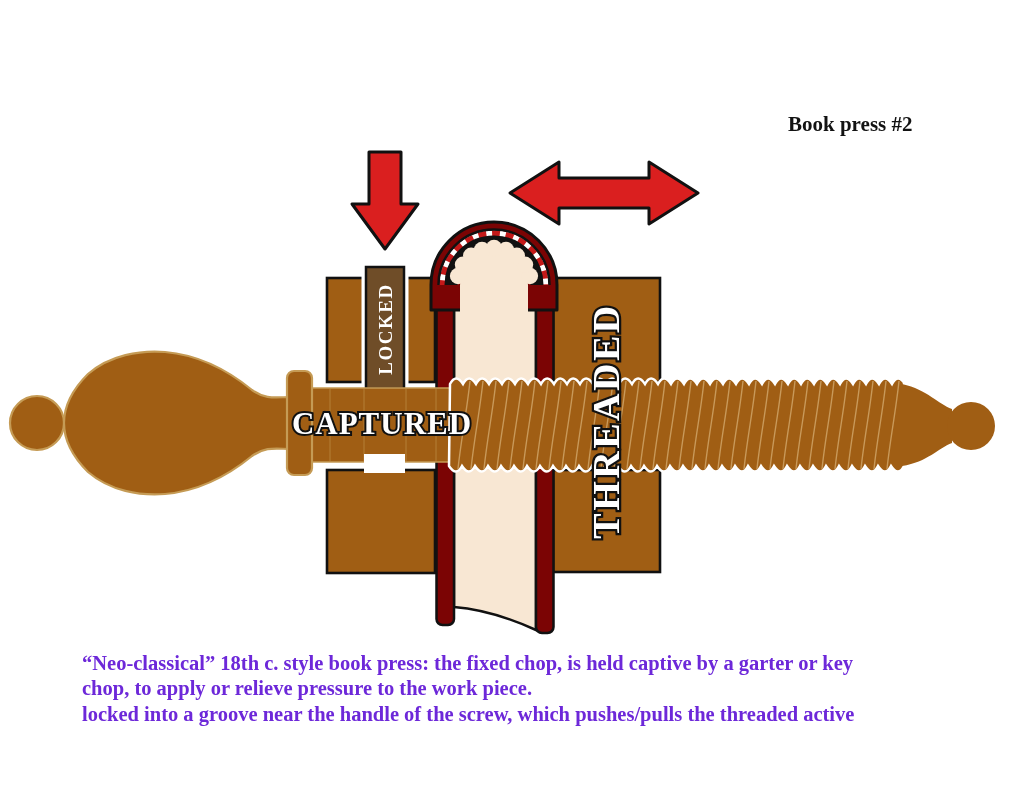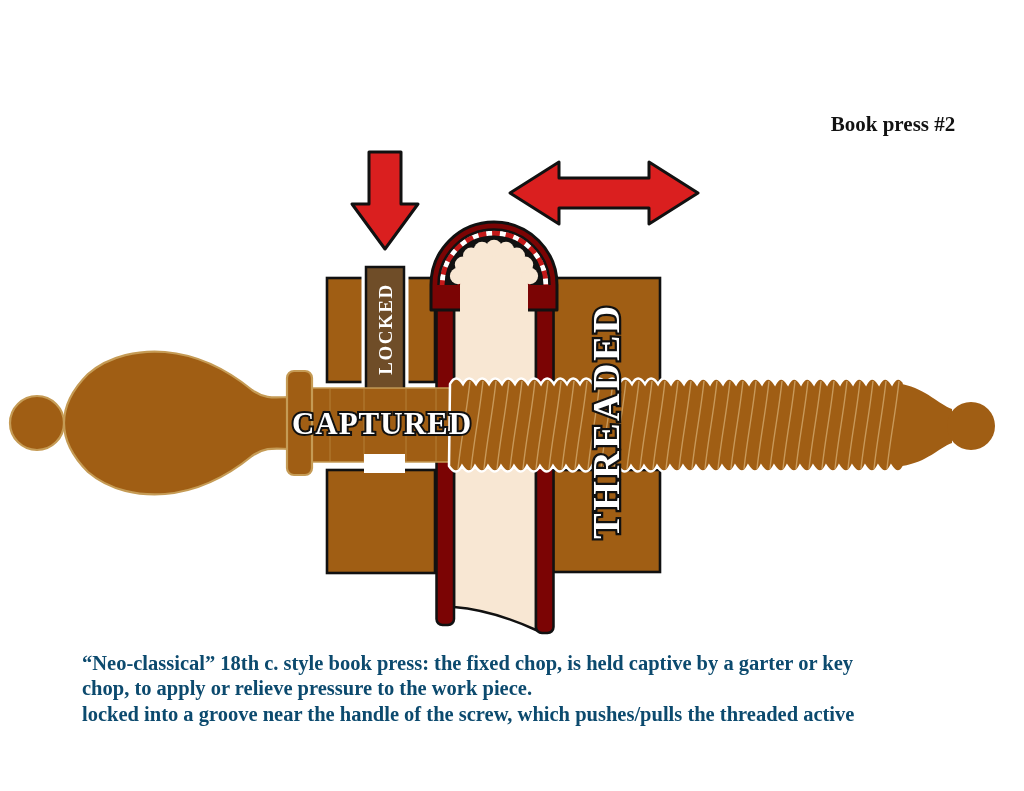--- a/index.html
+++ b/index.html
@@ -1,22 +1,22 @@
 <!DOCTYPE html>
 <html style="--wood: #A05E14; --wood-outline: #C59B55; --thread-ridge: #C8995A; --maroon: #7B0404; --cream: #F8E7D3; --arrow-red: #DA1F1F; --key-brown: #6F4D28; --band-red: #C41919; --outline-black: #111111; --text-white: #FFFFFF; --outline: #111111;"><head>
 <meta charset="utf-8">
 <style>
   html,body{margin:0;padding:0;background:#fff;}
   body{width:1024px;height:791px;position:relative;overflow:hidden;
        font-family:"Liberation Serif","DejaVu Serif",serif;}
   .stage{position:absolute;left:0;top:0;width:1024px;height:791px;}
-  .title{position:absolute;left:788px;top:112px;width:210px;text-align:center;
+  .title{position:absolute;left:788px;top:112px;width:210px;
          font-size:21px;font-weight:bold;color:#121212;}
   .caption{position:absolute;left:82px;top:651px;width:900px;
-           font-size:20.5px;font-weight:bold;color:#0c4a6e;line-height:25.3px;}
+           font-size:20.5px;font-weight:bold;color:#6d28d9;line-height:25.3px;}
   svg{position:absolute;left:0;top:0;}
   .svg-label{font-family:"Liberation Serif","DejaVu Serif",serif;font-weight:bold;}
   .outlined{paint-order:stroke;stroke:var(--outline);fill:var(--text-white);}
 </style>
 </head>
 <body>
 
 <div class="stage">
 
   <div class="title">Book press #2</div>

